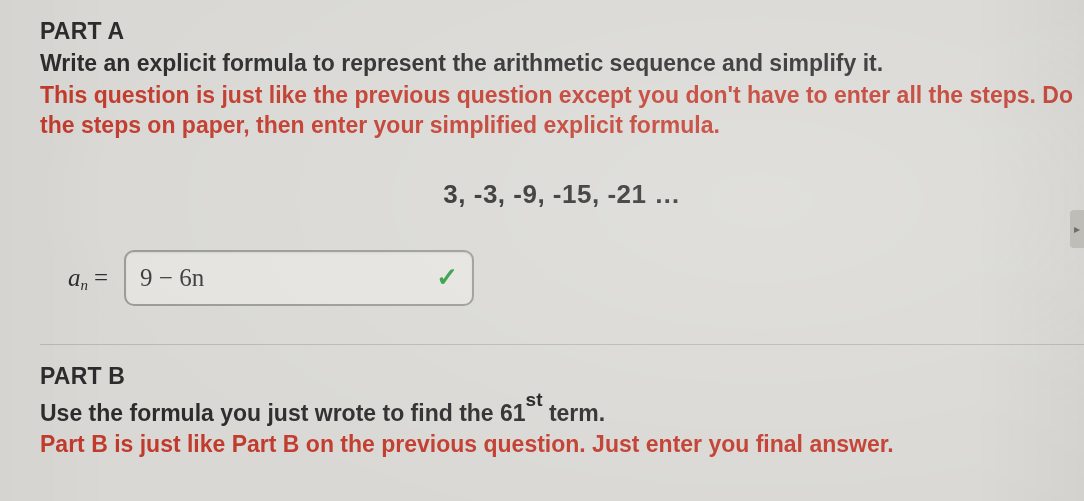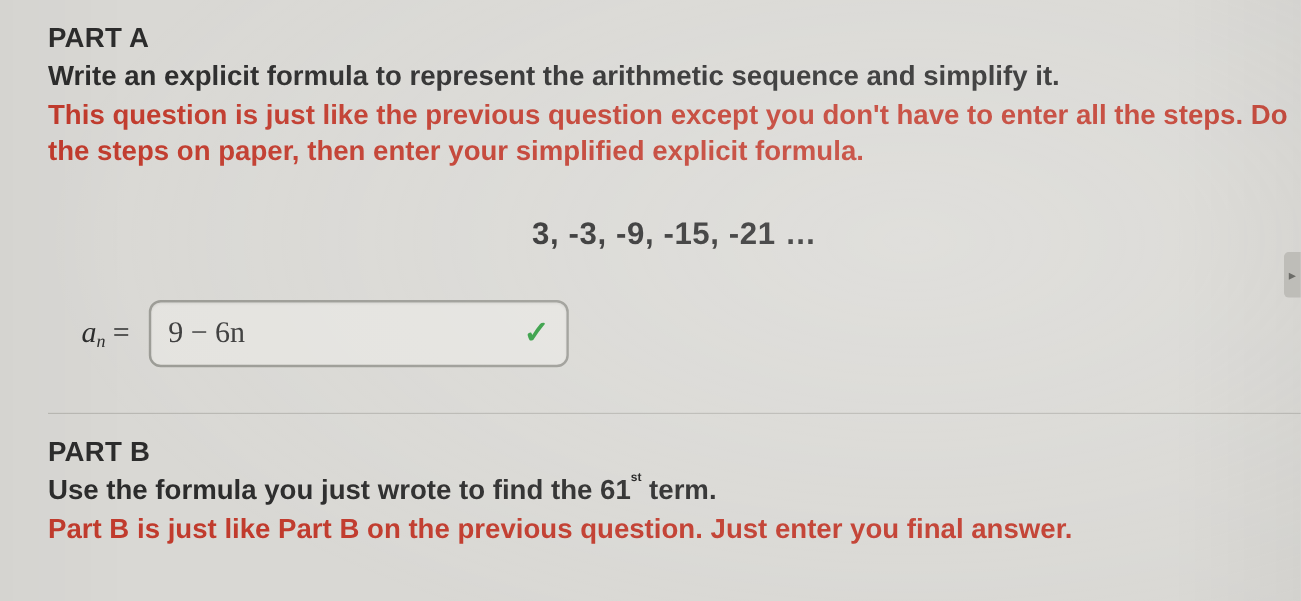--- a/index.html
+++ b/index.html
@@ -91,21 +91,21 @@
     color: #2e9b3e;
     font-size: 26px;
     font-weight: 700;
   }
   .divider {
     border: none;
     border-top: 1.5px solid #b8b7b2;
     margin: 0 0 18px 0;
     width: 1044px;
   }
-  .ordinal sup { font-size: 10px; position: relative; top: -6px; }
+  .ordinal sup { font-size: 19px; position: relative; top: -6px; }
   .right-tab {
     position: absolute;
     right: 0;
     top: 210px;
     width: 14px;
     height: 38px;
     background: #bdbcb7;
     border-radius: 4px 0 0 4px;
     display:flex; align-items:center; justify-content:center;
     color:#6b6b66; font-size:12px;

